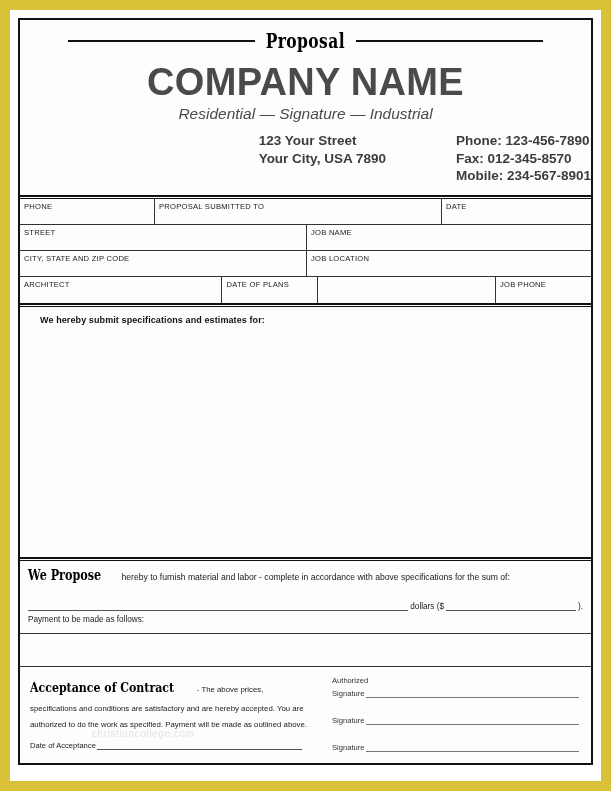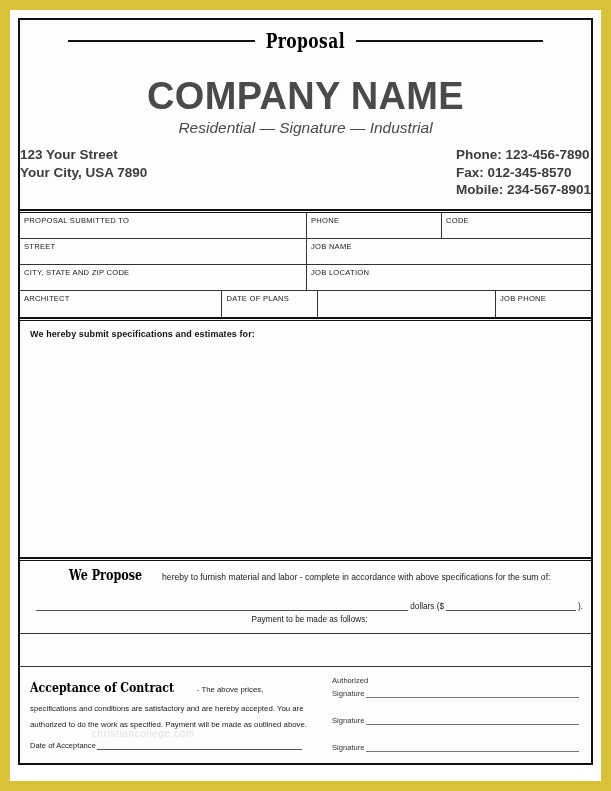--- a/index.html
+++ b/index.html
@@ -41,21 +41,21 @@
     padding: 8px 0 10px 0;
     flex: 0 0 auto;
   }
 
   .title-row {
     display: flex;
     align-items: center;
     justify-content: center;
     gap: 2px;
     padding: 0 48px;
-    margin-bottom: 22px;
+    margin-bottom: 8px;
   }
   .title-rule {
     flex: 1 1 auto;
     height: 2px;
     background: #111;
   }
   .doc-title {
     font-family: "DejaVu Serif", serif;
     font-weight: bold;
     font-size: 21px;
@@ -78,21 +78,21 @@
     text-align: center;
     font-size: 15.5px;
     font-style: italic;
     color: #4a4a4a;
     margin-top: 1px;
     margin-bottom: 9px;
   }
 
   .contact-row {
     display: flex;
-    justify-content: space-between;
+    justify-content: flex-end;
     gap: 70px;
     font-size: 13.5px;
     font-weight: bold;
     color: #3c3c3c;
     line-height: 1.33;
   }
   .contact-col div { white-space: nowrap; }
 
   
   .double-rule {
@@ -117,35 +117,34 @@
     color: #1a1a1a;
     letter-spacing: 0.25px;
     overflow: hidden;
     white-space: nowrap;
   }
   .cell:last-child { border-right: none; }
 
   
   .spec-body {
     flex: 1 1 auto;
-    padding: 8px 0 0 10px;
+    padding: 8px 0 0 20px;
     min-height: 0;
   }
   .spec-label {
     font-size: 9px;
     font-weight: bold;
     color: #111;
     letter-spacing: 0.1px;
   }
 
   
   .propose {
     flex: 0 0 auto;
-    padding: 6px 8px 0 16px;
-    text-align: center;
+    padding: 6px 8px 0 8px;
   }
   .propose-line {
     font-size: 8.6px;
     color: #1a1a1a;
     line-height: 1.2;
     white-space: nowrap;
   }
   .script {
     font-family: "DejaVu Serif", serif;
     font-weight: bold;
@@ -280,23 +279,23 @@
           <div>Mobile: 234-567-8901</div>
         </div>
       </div>
     </div>
 
     <div class="double-rule"></div>
 
     <div class="info-grid">
 
       <div class="grid-row">
+        <div class="cell" style="width:135px">PHONE</div>
         <div class="cell" style="width:287px">PROPOSAL SUBMITTED TO</div>
-        <div class="cell" style="width:135px">PHONE</div>
-        <div class="cell" style="width:149px">CODE</div>
+        <div class="cell" style="width:149px">DATE</div>
       </div>
 
       <div class="grid-row">
         <div class="cell" style="width:287px">STREET</div>
         <div class="cell" style="width:284px">JOB NAME</div>
       </div>
 
       <div class="grid-row">
         <div class="cell" style="width:287px">CITY, STATE AND ZIP CODE</div>
         <div class="cell" style="width:284px">JOB LOCATION</div>

